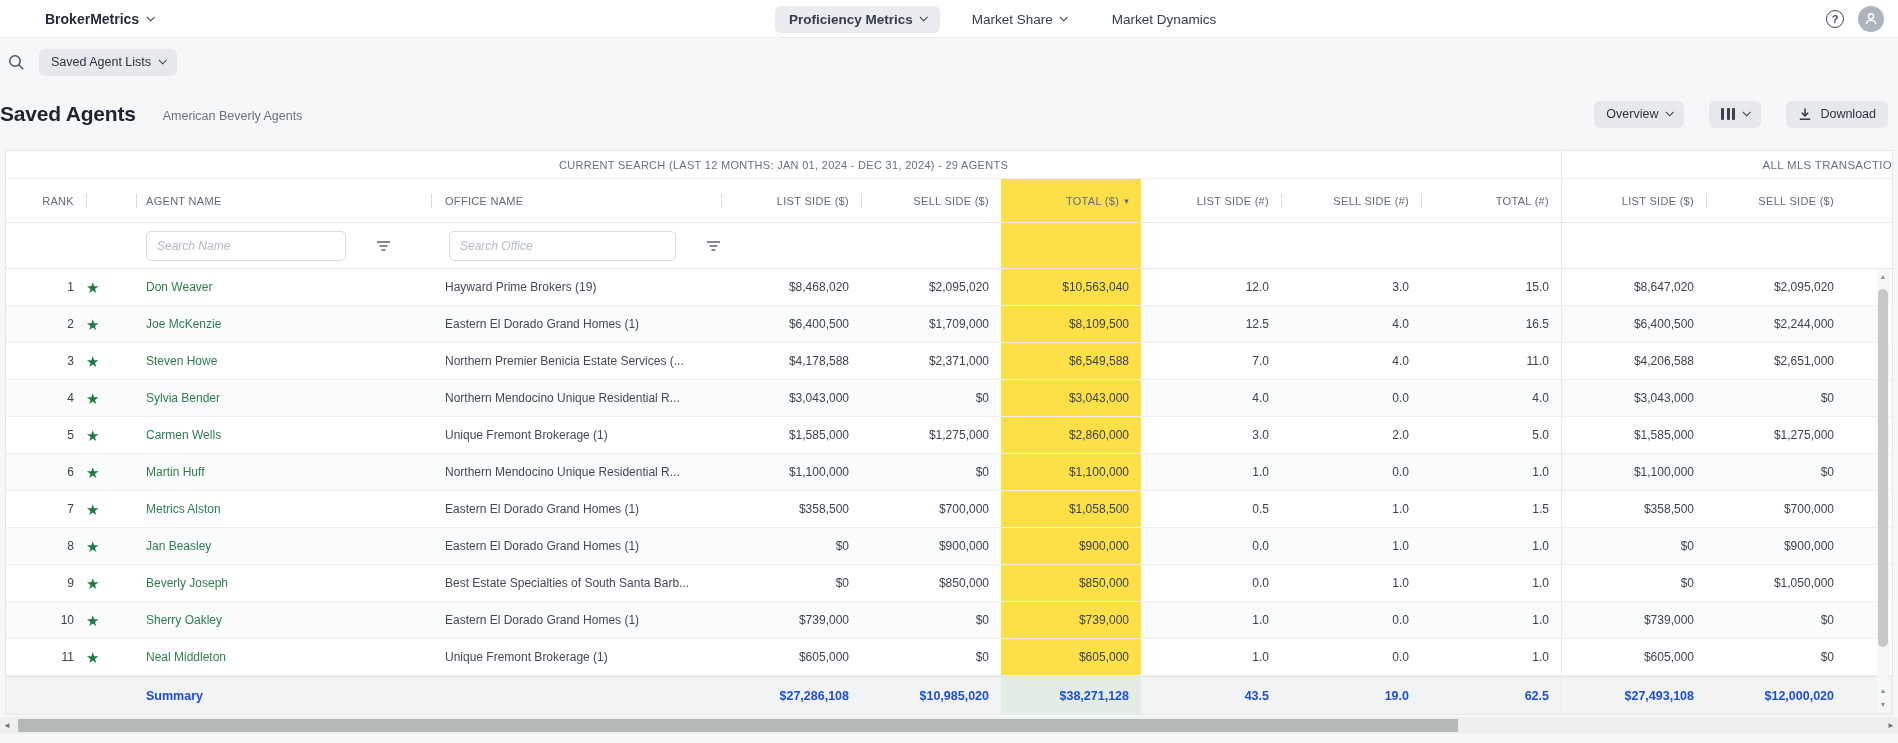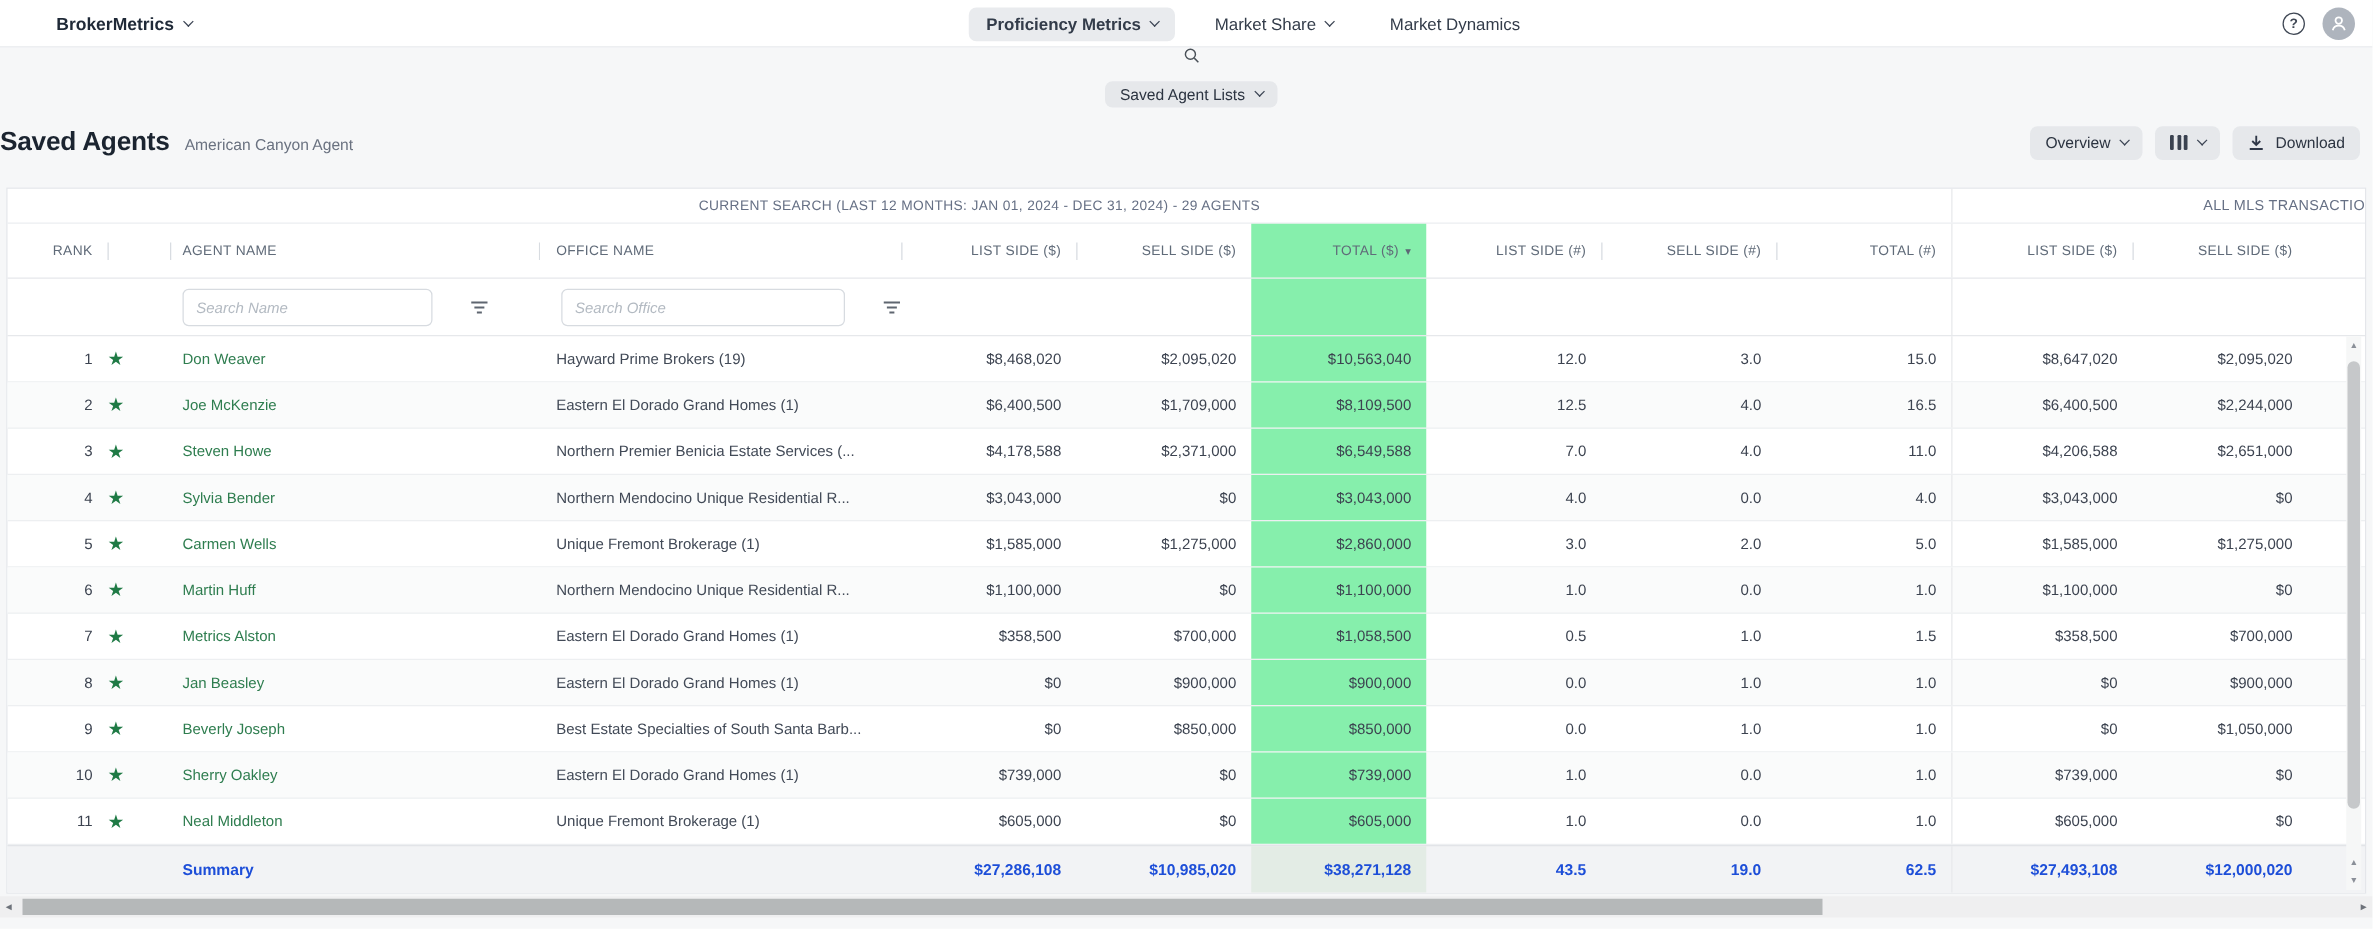--- a/index.html
+++ b/index.html
@@ -15,26 +15,26 @@
   .navitem.active { background:#e9ebee; font-weight:700; }
   .navright { position:absolute; right:14px; top:0; height:38px; display:flex; align-items:center; gap:14px; }
   .helpcirc { width:18px; height:18px; border:1.6px solid #3f4754; border-radius:50%; font-size:11px; font-weight:700;
               color:#3f4754; display:flex; align-items:center; justify-content:center; cursor:pointer; }
   .avatar { width:26px; height:26px; border-radius:50%; background:#aeb4bd; display:flex; align-items:center; justify-content:center; cursor:pointer; }
 
   .chev { display:inline-block; width:6px; height:6px; border-right:1.6px solid #3a4352; border-bottom:1.6px solid #3a4352;
           transform:rotate(45deg) translateY(-1px); margin-top:-3px; }
 
   
-  .subbar { height:48px; display:flex; align-items:center; gap:14px; padding-left:8px;flex-direction:column; }
+  .subbar { height:48px; display:flex; align-items:center; gap:14px; padding-left:8px; }
   .pill { display:flex; align-items:center; gap:8px; background:#e6e8eb; border-radius:6px; height:27px;
           padding:0 12px; font-size:12.5px; color:#2c3441; cursor:pointer; white-space:nowrap; }
 
   
-  .titlebar { height:56px; display:flex; align-items:center; padding:0 10px 0 0; }
+  .titlebar { height:56px; display:flex; align-items:center; padding:0 10px 0 0;gap:15px; }
   .pagetitle { font-size:21px; font-weight:700; color:#1b2430; letter-spacing:-0.2px; }
   .pagesub { font-size:12.5px; color:#6a7280; margin-left:12px; margin-top:4px; }
   .titlebar .spacer { flex:1; }
   .titlebar .pill { margin-left:10px; }
   .colbars { display:flex; gap:2.5px; }
   .colbars i { display:block; width:3px; height:12px; background:#3a4250; border-radius:1px; }
 
   
   .tablewrap { position:relative; margin:8px 5px 0 5px; background:#ffffff; border:1px solid #e4e6ea; }
   .grouprow { display:flex; height:28px; border-bottom:1px solid #eceef1; }
@@ -46,21 +46,21 @@
   .flexrow { display:flex; align-items:stretch; white-space:nowrap; }
   .flexrow > div { flex-shrink:0; }
 
   .c-rank   { width:80px;  text-align:right; padding-right:12px; }
   .c-star   { width:50px;  text-align:center; }
   .c-name   { width:295px; text-align:left;  padding-left:10px; overflow:hidden; }
   .c-office { width:290px; text-align:left;  padding-left:14px; overflow:hidden; }
   .c-m      { width:140px; text-align:right; padding-right:12px; }
   .c-m1     { width:145px; text-align:right; padding-right:12px; }
   .sec      { border-left:1px solid #e7e9ec; }
-  .greencol { background:#86efac; }
+  .greencol { background:#fde047; }
 
   .hdr { height:44px; border-bottom:1px solid #e6e8eb; }
   .hdr > div { display:flex; align-items:center; font-size:11px; color:#606b79; letter-spacing:.3px; position:relative; cursor:pointer; }
   .hdr .c-rank, .hdr .c-m, .hdr .c-m1 { justify-content:flex-end; }
   .hdr .tick::before { content:""; position:absolute; left:0; top:15px; width:1px; height:14px; background:#d8dce1; }
   .caret { font-size:9px; color:#5d6775; margin-left:5px; margin-top:1px; }
 
   .filterrow { height:46px; border-bottom:1px solid #e6e8eb; }
   .filterrow > div { display:flex; align-items:center; }
   .fin { height:30px; border:1px solid #d7dbe0; border-radius:5px; background:#fff; font-size:12px;
@@ -134,21 +134,21 @@
     <line x1="11" y1="11" x2="15.2" y2="15.2" stroke="#4a5158" stroke-width="1.5"></line>
   </svg>
   <div class="pill">
     <span>Saved Agent Lists</span>
     <span class="chev"></span>
   </div>
 </div>
 
 <div class="titlebar">
   <span class="pagetitle">Saved Agents</span>
-  <span class="pagesub">American Canyon Agent</span>
+  <span class="pagesub">American Beverly Agents</span>
   <span class="spacer"></span>
   <div class="pill">
     <span>Overview</span>
     <span class="chev"></span>
   </div>
   <div class="pill">
     <span class="colbars">
         <i></i>
         <i></i>
         <i></i>

